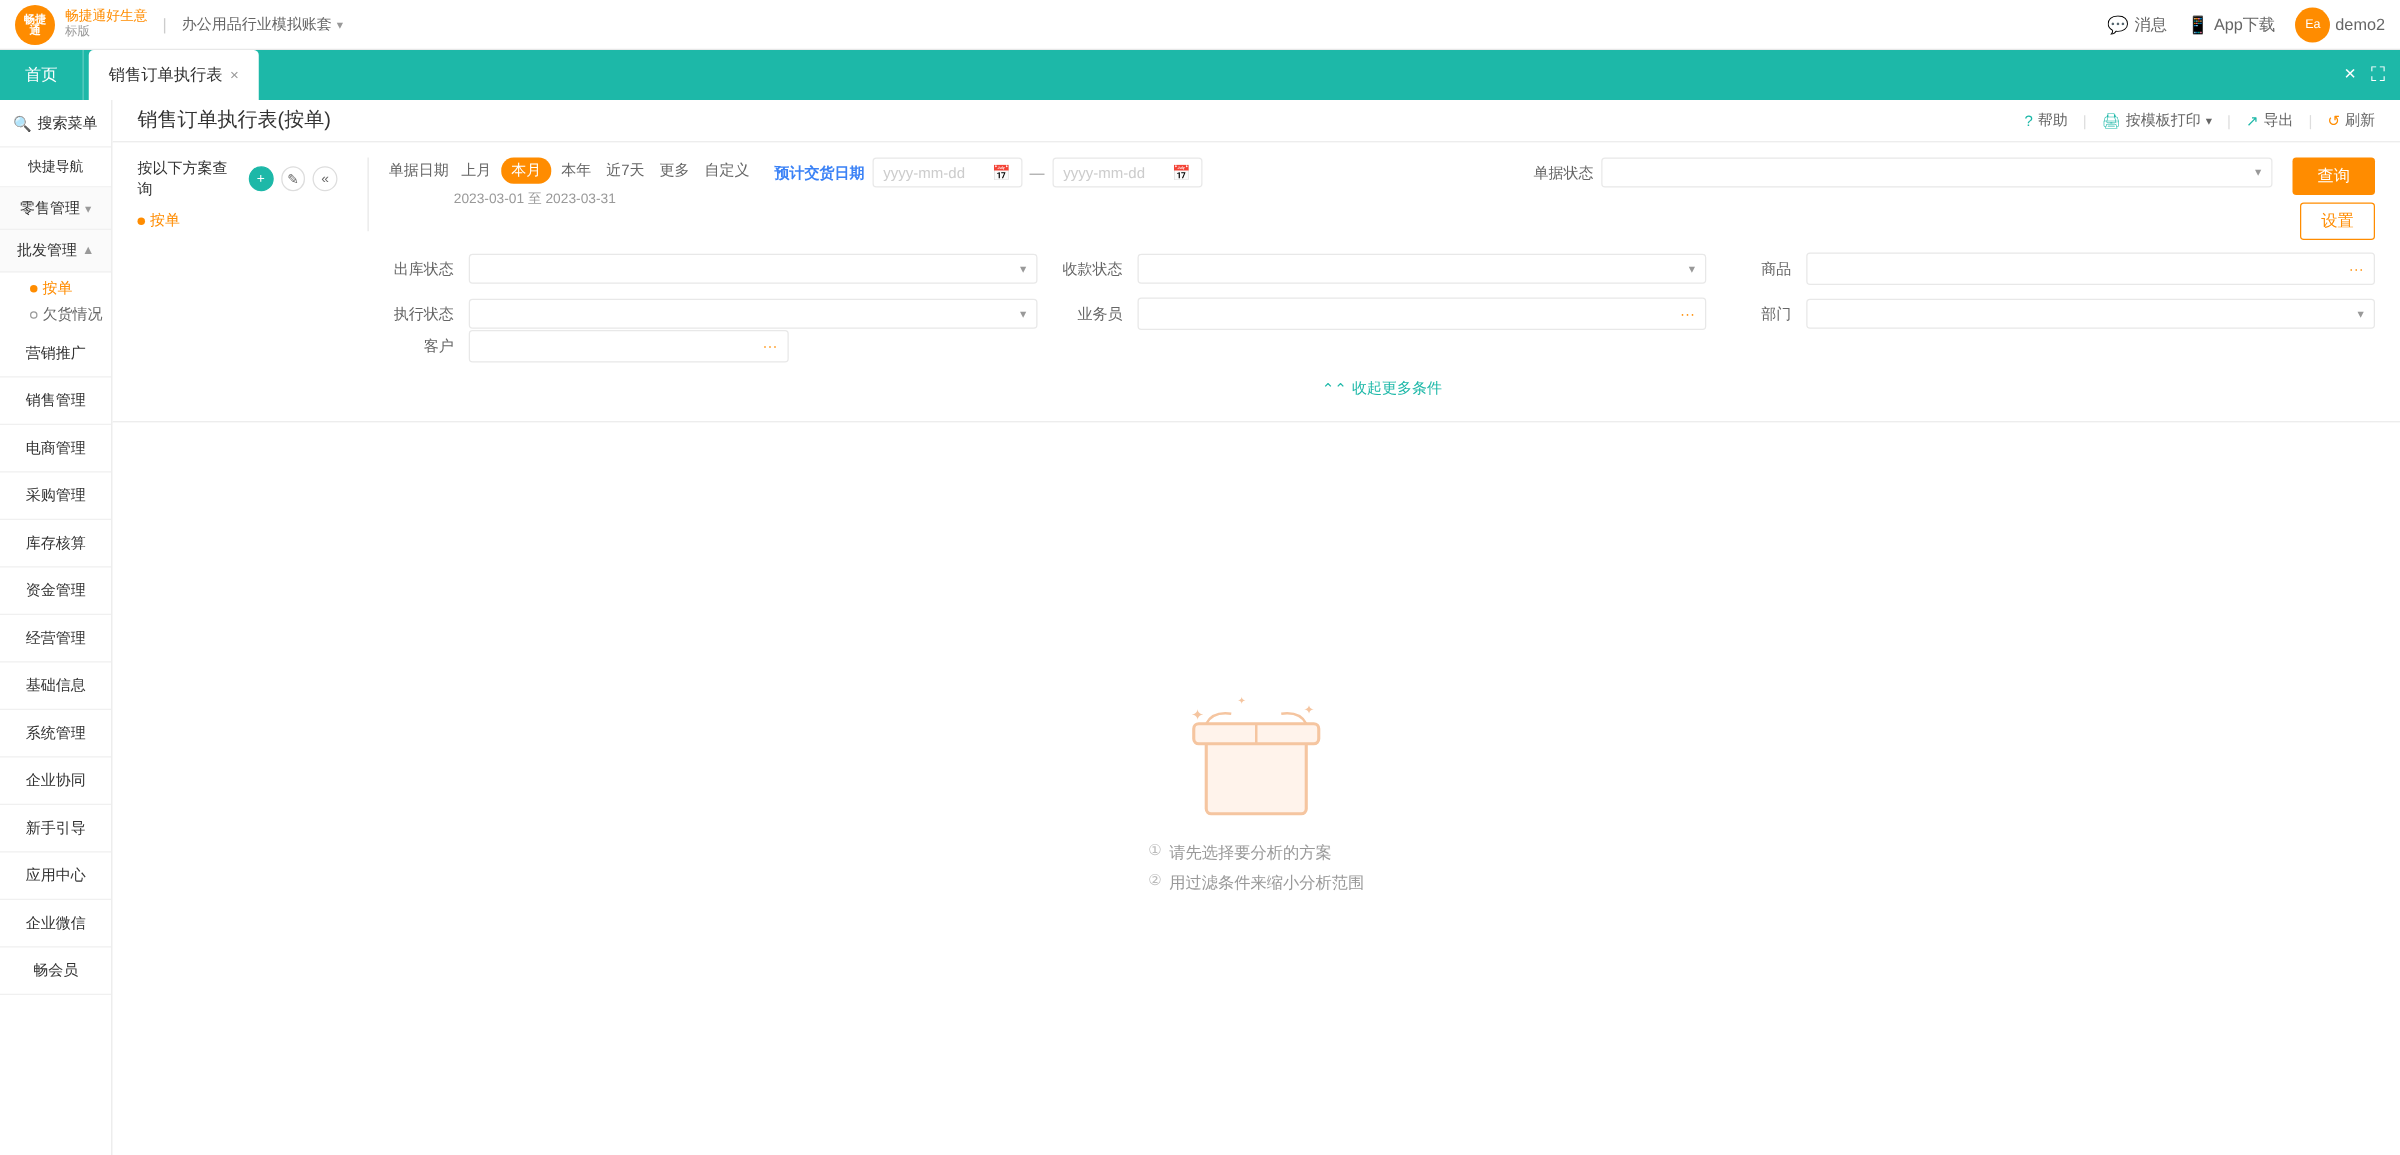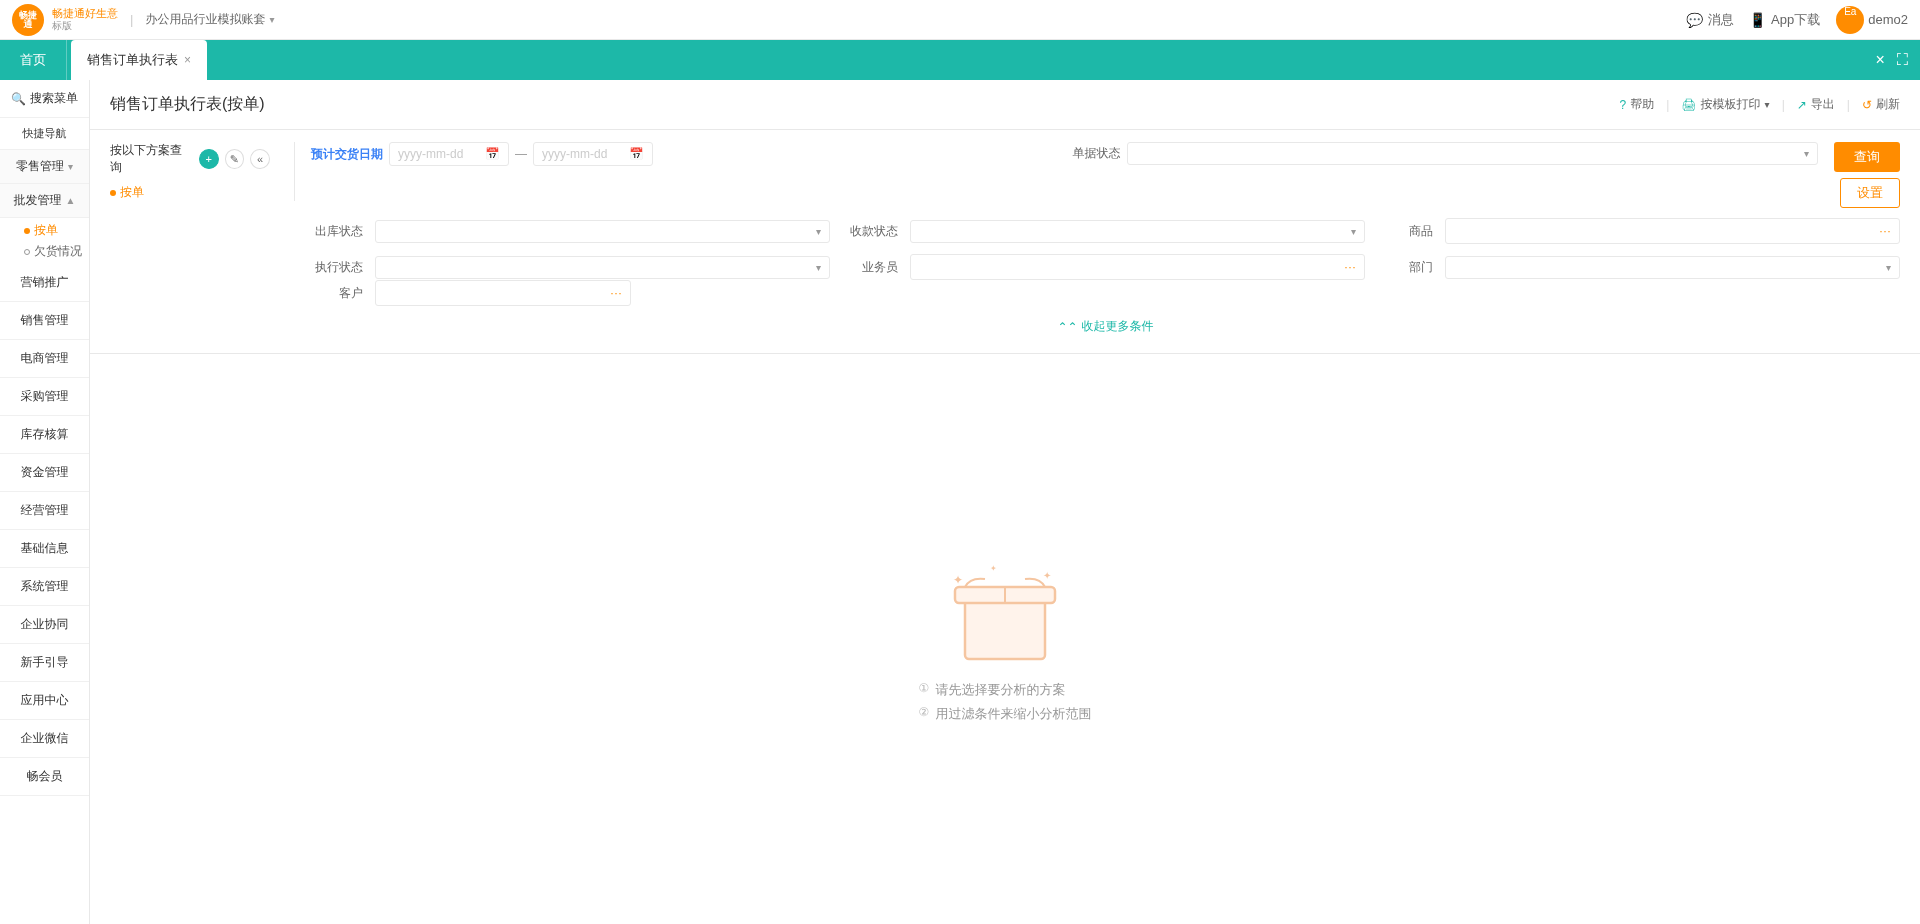--- a/index.html
+++ b/index.html
@@ -15,21 +15,21 @@
       border-bottom: 1px solid #e8e8e8;
       justify-content: space-between;
       flex-shrink: 0;
     }
     .top-bar-left { display: flex; align-items: center; gap: 8px; }
     .logo-icon { width: 32px; height: 32px; background: #ff8c00; border-radius: 50%; display: flex; align-items: center; justify-content: center; color: #fff; font-size: 10px; font-weight: bold; flex-shrink: 0; }
     .logo-text { font-size: 11px; color: #ff8c00; line-height: 1.2; }
     .top-nav-title { font-size: 12px; color: #666; display: flex; align-items: center; gap: 4px; }
     .top-bar-right { display: flex; align-items: center; gap: 16px; color: #666; font-size: 13px; }
     .top-bar-right .icon-btn { display: flex; align-items: center; gap: 4px; cursor: pointer; }
-    .avatar { width: 28px; height: 28px; background: #ff8c00; border-radius: 50%; display: flex; align-items: flex-start; justify-content: center; color: #fff; font-size: 11px; }
+    .avatar { width: 28px; height: 28px; background: #ff8c00; border-radius: 50%; display: flex; align-items: center; justify-content: center; color: #fff; font-size: 11px; }
 
     
     .tab-bar {
       height: 40px;
       background: #1db8a8;
       display: flex;
       align-items: center;
       padding: 0 0;
       flex-shrink: 0;
       position: relative;
@@ -120,21 +120,21 @@
       background: #fafafa;
     }
 
     
     .content-area { flex: 1; display: flex; flex-direction: column; overflow: hidden; background: #f5f5f5; }
 
     
     .page-header {
       background: #fff;
       padding: 0 20px;
-      height: 50px;
+      height: 34px;
       display: flex;
       align-items: center;
       justify-content: space-between;
       border-bottom: 1px solid #e8e8e8;
       flex-shrink: 0;
     }
     .page-title { font-size: 16px; color: #333; font-weight: 500; }
     .page-header-actions { display: flex; align-items: center; gap: 12px; font-size: 12px; color: #666; }
     .page-header-actions .action-btn { display: flex; align-items: center; gap: 4px; cursor: pointer; color: #666; }
 
@@ -357,20 +357,34 @@
           <div class="filter-subitem" style="padding-left:0;">
             <span style="width:6px;height:6px;border-radius:50%;background:#ff8c00;display:inline-block; flex-shrink:0;"></span>
             <span style="color:#ff8c00;">按单</span>
           </div>
         </div>
 
         <div style="flex:1; padding-left:16px;">
 
           <div style="display:flex; align-items:flex-start; gap:16px; margin-bottom:10px;">
 
+            <div style="display:flex; flex-direction:column; gap:4px; flex-shrink:0;">
+              <div style="display:flex; align-items:center; gap:6px;">
+                <span style="font-size:12px; color:#666;">单据日期</span>
+                <div style="display:flex; gap:4px; align-items:center;">
+                  <span class="date-tab">上月</span>
+                  <span class="date-tab active">本月</span>
+                  <span class="date-tab">本年</span>
+                  <span class="date-tab">近7天</span>
+                  <span class="date-tab">更多</span>
+                  <span class="date-tab">自定义</span>
+                </div>
+              </div>
+              <div style="font-size:11px; color:#999; padding-left:52px;">2023-03-01 至 2023-03-31</div>
+            </div>
 
             <div style="display:flex; align-items:center; gap:6px; flex:1;">
               <span style="font-size:12px; color:#3b82f6; white-space:nowrap;font-weight:bold;">预计交货日期</span>
               <div class="date-input">
                 <span style="color:#ccc; font-size:12px; flex:1;">yyyy-mm-dd</span>
                 <span style="color:#ff8c00;">📅</span>
               </div>
               <span class="date-separator">—</span>
               <div class="date-input">
                 <span style="color:#ccc; font-size:12px; flex:1;">yyyy-mm-dd</span>

